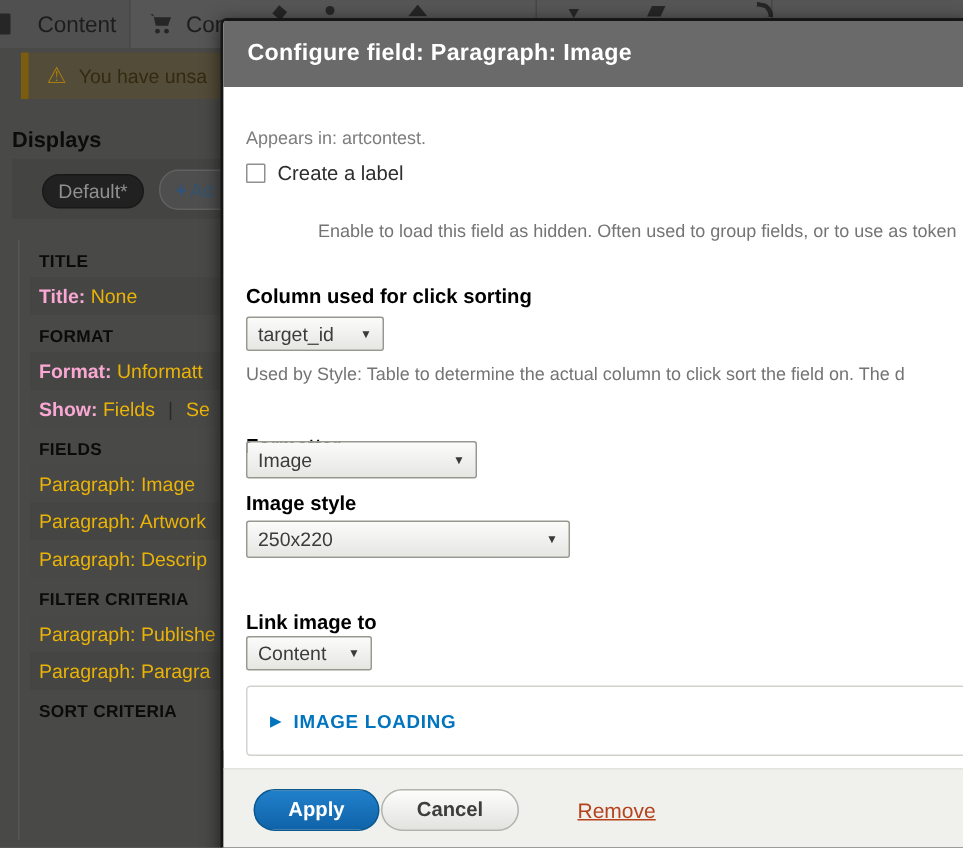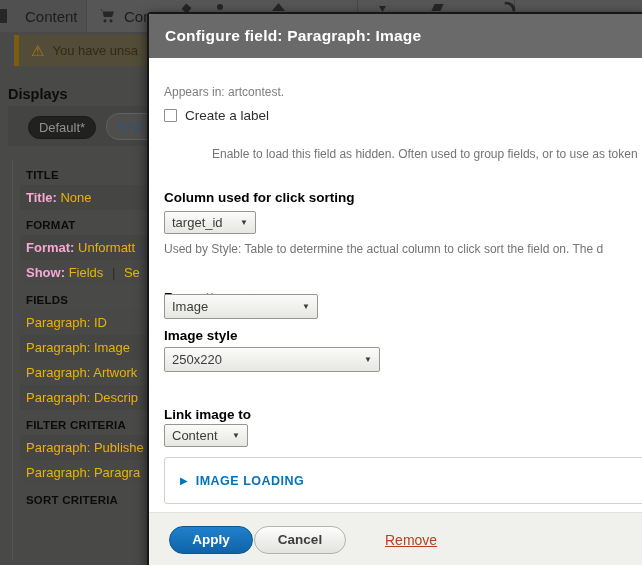--- a/index.html
+++ b/index.html
@@ -115,21 +115,20 @@
         <span class="lbl">Format:</span>
         <a href="#">Unformatt</a>
       </div>
       <div class="prow">
         <span class="lbl">Show:</span>
         <a href="#">Fields</a>
         <span class="pipe">|</span>
         <a href="#">Se</a>
       </div>
       <div class="sect-h">FIELDS</div>
-      <div class="prow"><a href="#" class="plink">Paragraph: ID</a></div>
       <div class="prow"><a href="#" class="plink">Paragraph: Image</a></div>
       <div class="prow"><a href="#" class="plink">Paragraph: Artwork</a></div>
       <div class="prow"><a href="#" class="plink">Paragraph: Descrip</a></div>
       <div class="sect-h">FILTER CRITERIA</div>
       <div class="prow"><a href="#" class="plink">Paragraph: Publishe</a></div>
       <div class="prow"><a href="#" class="plink">Paragraph: Paragra</a></div>
       <div class="sect-h">SORT CRITERIA</div>
     </div>
   </div>
 

